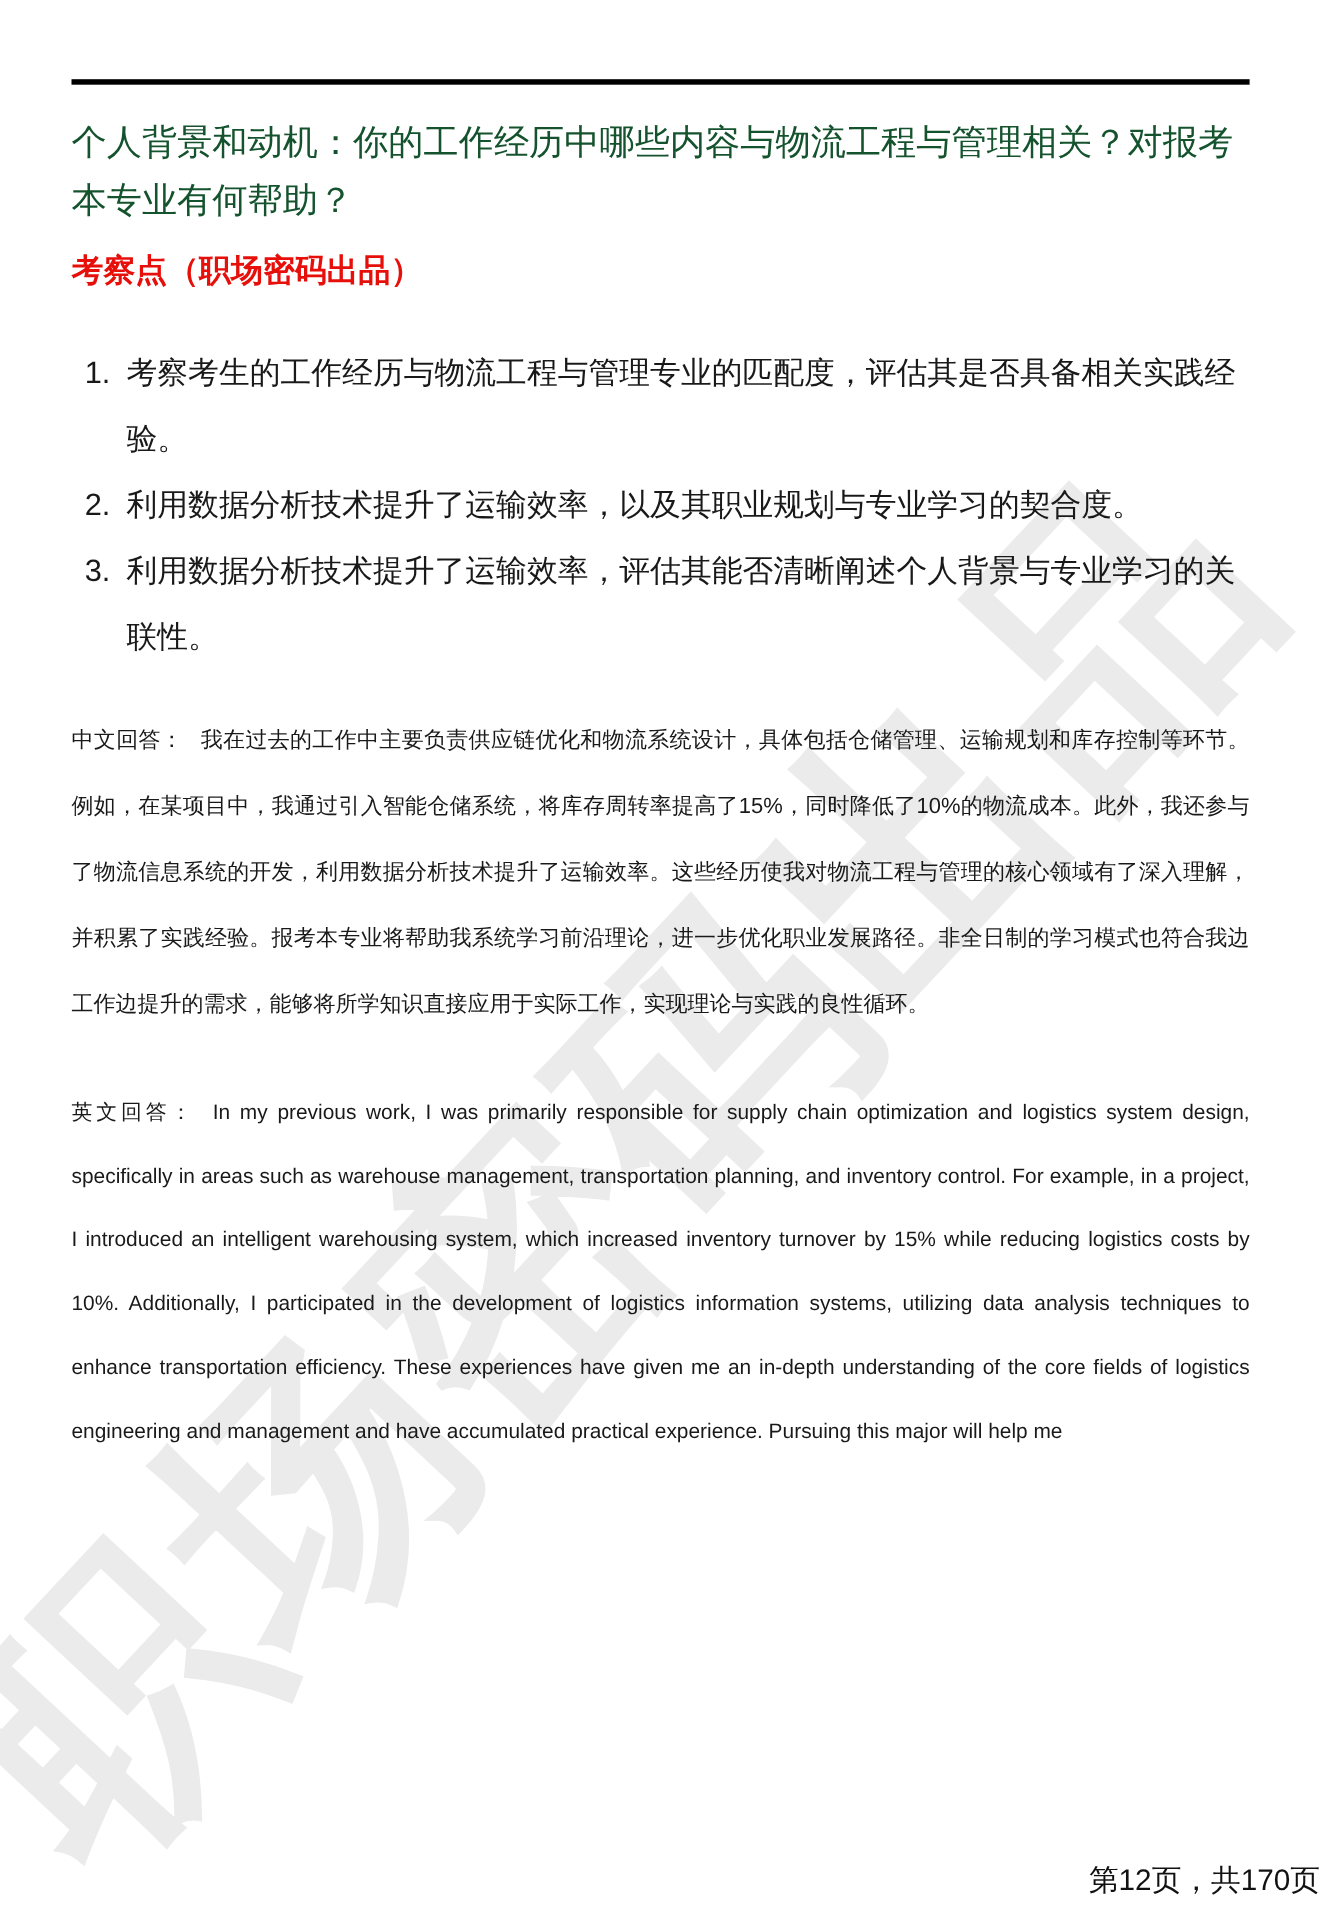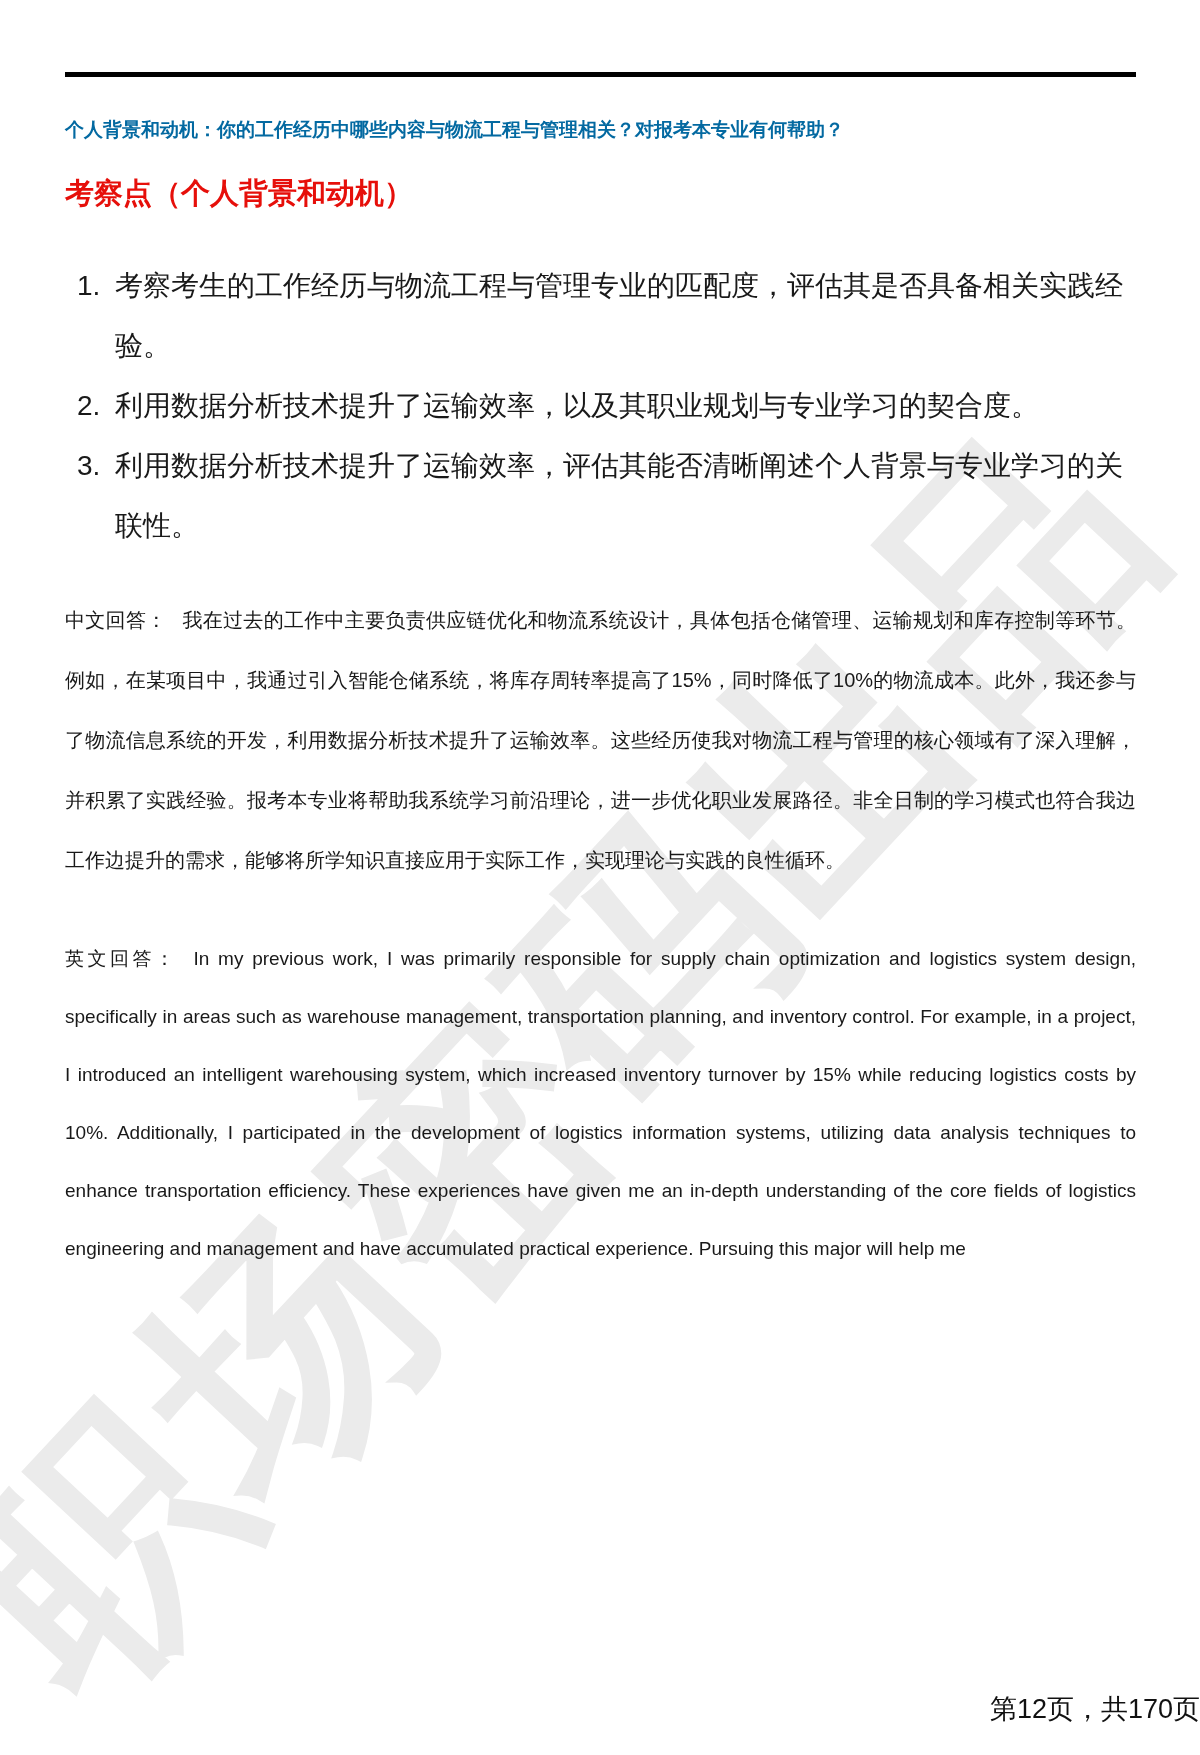--- a/index.html
+++ b/index.html
@@ -32,23 +32,23 @@
     position: relative;
     z-index: 1;
     padding: 72px 64px 0 65px;
   }
   .top-rule {
     height: 5px;
     background: #000000;
     margin-bottom: 26px;
   }
   .question-title {
-    color: #0369a1;
-    font-size: 19px;
-    font-weight: bold;
+    color: #14532d;
+    font-size: 32px;
+    font-weight: normal;
     line-height: 53px;
   }
   .section-heading {
     color: #e60f0a;
     font-size: 29px;
     font-weight: bold;
     line-height: 34px;
     margin-top: 20px;
   }
   .exam-points {
@@ -94,21 +94,21 @@
 <div class="page">
 
   <div class="watermark">职场密码出品</div>
 
   <div class="content">
 
     <div class="top-rule"></div>
 
     <div class="question-title">个人背景和动机：你的工作经历中哪些内容与物流工程与管理相关？对报考本专业有何帮助？</div>
 
-    <div class="section-heading">考察点（个人背景和动机）</div>
+    <div class="section-heading">考察点（职场密码出品）</div>
 
     <ol class="exam-points">
       <li>考察考生的工作经历与物流工程与管理专业的匹配度，评估其是否具备相关实践经验。</li>
       <li>利用数据分析技术提升了运输效率，以及其职业规划与专业学习的契合度。</li>
       <li>利用数据分析技术提升了运输效率，评估其能否清晰阐述个人背景与专业学习的关联性。</li>
     </ol>
 
     <p class="para para-cn"><span class="answer-label">中文回答：</span><span>我在过去的工作中主要负责供应链优化和物流系统设计，具体包括仓储管理、运输规划和库存控制等环节。例如，在某项目中，我通过引入智能仓储系统，将库存周转率提高了15%，同时降低了10%的物流成本。此外，我还参与了物流信息系统的开发，利用数据分析技术提升了运输效率。这些经历使我对物流工程与管理的核心领域有了深入理解，并积累了实践经验。报考本专业将帮助我系统学习前沿理论，进一步优化职业发展路径。非全日制的学习模式也符合我边工作边提升的需求，能够将所学知识直接应用于实际工作，实现理论与实践的良性循环。</span></p>
 
     <p class="para para-en"><span class="answer-label">英文回答：</span><span>In my previous work, I was primarily responsible for supply chain optimization and logistics system design, specifically in areas such as warehouse management, transportation planning, and inventory control. For example, in a project, I introduced an intelligent warehousing system, which increased inventory turnover by 15% while reducing logistics costs by 10%. Additionally, I participated in the development of logistics information systems, utilizing data analysis techniques to enhance transportation efficiency. These experiences have given me an in-depth understanding of the core fields of logistics engineering and management and have accumulated practical experience. Pursuing this major will help me</span></p>

